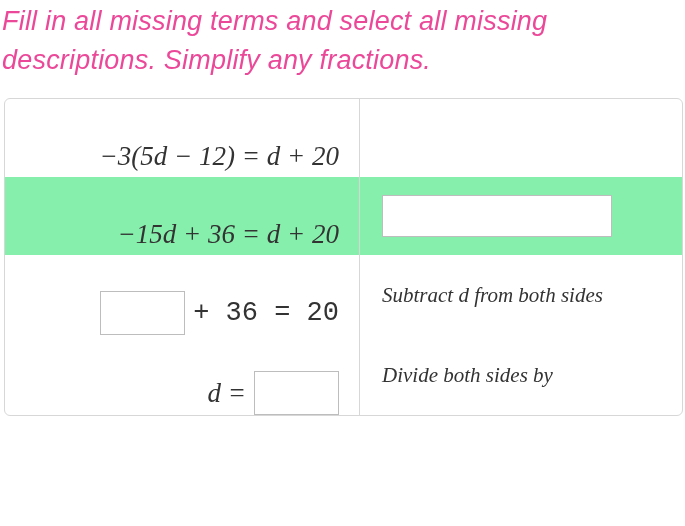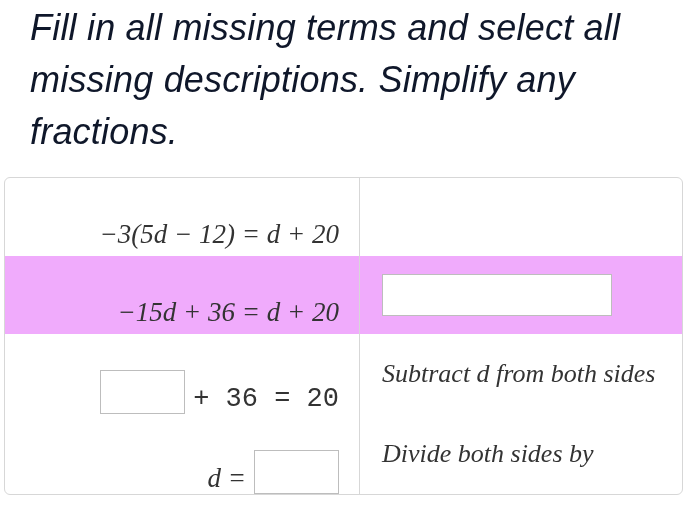--- a/index.html
+++ b/index.html
@@ -8,26 +8,25 @@
     padding: 0;
     font-family: Arial, Helvetica, sans-serif;
     width: 685px;
     height: 526px;
     overflow: hidden;
     background: #fff;
     color: #333;
   }
   .instructions {
     font-style: italic;
-    font-size: 36px;
+    font-size: 27px;
     line-height: 1.45;
-    color: #0f172a;
+    color: #ec4899;
     padding: 2px 0 18px 2px;
     letter-spacing: 0.2px;
-    margin-left: 28px;
   }
   .work-table {
     border: 1px solid #d7d7d7;
     border-radius: 6px;
     border-collapse: separate;
     border-spacing: 0;
     margin-left: 4px;
     overflow: hidden;
   }
   .work-table tr { height: 78px; }
@@ -36,43 +35,43 @@
     vertical-align: middle;
   }
   .eq-col {
     width: 355px;
     border-right: 1px solid #d7d7d7;
   }
   .desc-col {
     width: 322px;
     padding-left: 22px !important;
   }
-  .row-alt { background: #f0abfc; }
+  .row-alt { background: #86efac; }
   .eq-inner {
     display: flex;
-    align-items: flex-end;
+    align-items: center;
     justify-content: flex-end;
     height: 100%;
     padding-right: 20px;
     gap: 8px;
     margin-top: 36px;
   }
   .eq-text {
     font-family: "Times New Roman", Times, serif;
     font-style: italic;
     font-size: 27px;
     color: #333;
     white-space: nowrap;
     font-weight: 400;
   }
   .eq-text.upright { font-style: normal; font-family: Liberation Mono, monospace; }
   .desc-text {
     font-family: "Times New Roman", Times, serif;
     font-style: italic;
-    font-size: 26px;
+    font-size: 21px;
     color: #333;
     white-space: nowrap;
   }
   .text-input {
     width: 85px;
     height: 44px;
     border: 1px solid #bdbdbd;
     background: #fff;
     font-family: "Times New Roman", Times, serif;
     font-size: 24px;

